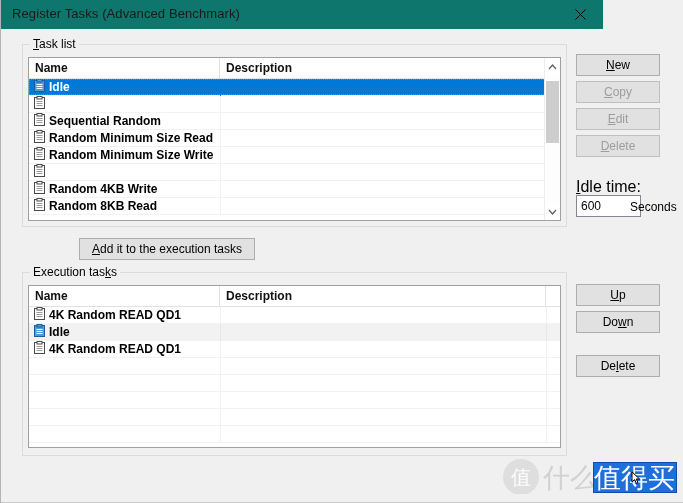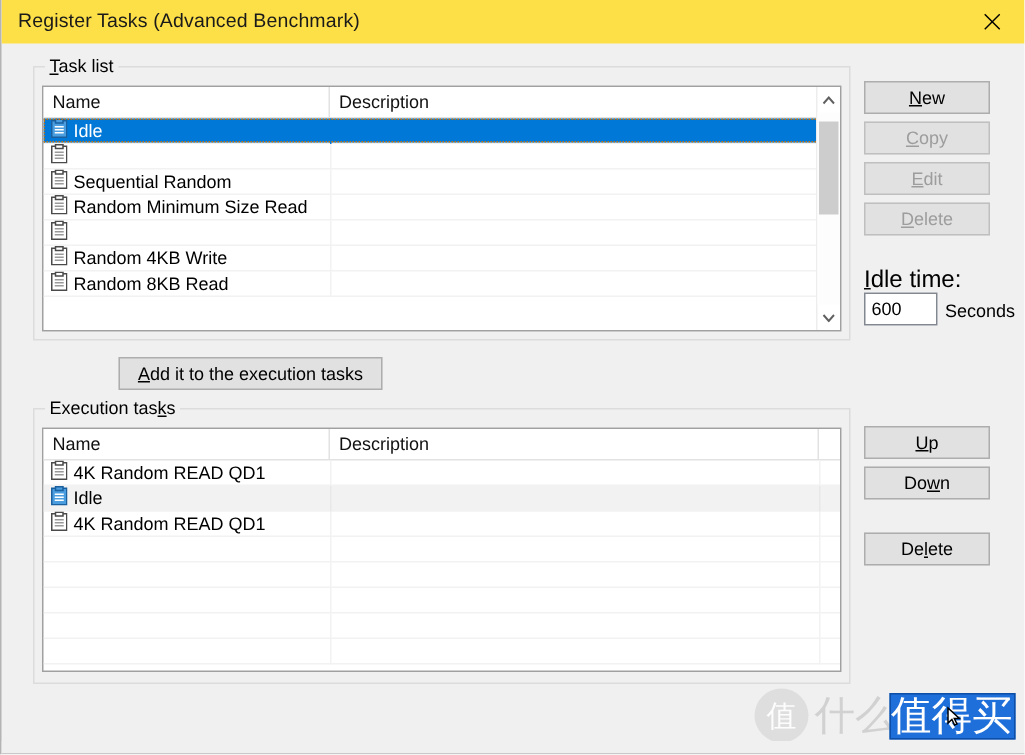--- a/index.html
+++ b/index.html
@@ -23,23 +23,23 @@
     background: #f0f0f0;
     border-left: 1px solid #b4b4b4;
     box-sizing: border-box;
     overflow: hidden;
   }
 
   
   #titlebar {
     position: absolute;
     left: 0; top: 0;
-    width: 683px;
+    width: 602px;
     height: 29px;
-    background: #fde047;
+    background: #0f766e;
     box-sizing: border-box;
   }
   #title-text {
     position: absolute;
     left: 11px;
     top: 6px;
     font-size: 13px;
     color: #1a1a1a;
     white-space: nowrap;
     letter-spacing: .1px;
@@ -73,20 +73,21 @@
   }
   .acc { text-decoration: underline; }
 
   
   .listview {
     position: absolute;
     background: #ffffff;
     border: 1px solid #a0a0a0;
     box-sizing: border-box;
     overflow: hidden;
+    font-weight: bold;
   }
   .lv-header {
     position: relative;
     height: 21px;
     background: #ffffff;
     border-bottom: 1px solid #e2e2e2;
     box-sizing: border-box;
   }
   .lv-col {
     position: absolute;
@@ -367,20 +368,34 @@
         <div class="lv-row">
           <div class="cell-name" style="width:191px">
             <svg class="clip-icon" viewBox="0 0 11 13">
               <rect x="0.5" y="1.5" width="10" height="11" fill="#ffffff" stroke="#4a4a4a" stroke-width="1"></rect>
               <rect x="3" y="0.5" width="5" height="2.5" fill="#ffffff" stroke="#4a4a4a" stroke-width="1"></rect>
               <line x1="2.5" y1="5.5" x2="8.5" y2="5.5" stroke="#9a9a9a" stroke-width="1"></line>
               <line x1="2.5" y1="7.5" x2="8.5" y2="7.5" stroke="#9a9a9a" stroke-width="1"></line>
               <line x1="2.5" y1="9.5" x2="8.5" y2="9.5" stroke="#9a9a9a" stroke-width="1"></line>
             </svg>
             <span class="rowlabel">Random Minimum Size Read</span>
+          </div>
+          <div class="vdiv" style="left:191px"></div>
+          <div class="vdiv" style="left:517px"></div>
+        </div>
+        <div class="lv-row">
+          <div class="cell-name" style="width:191px">
+            <svg class="clip-icon" viewBox="0 0 11 13">
+              <rect x="0.5" y="1.5" width="10" height="11" fill="#ffffff" stroke="#4a4a4a" stroke-width="1"></rect>
+              <rect x="3" y="0.5" width="5" height="2.5" fill="#ffffff" stroke="#4a4a4a" stroke-width="1"></rect>
+              <line x1="2.5" y1="5.5" x2="8.5" y2="5.5" stroke="#9a9a9a" stroke-width="1"></line>
+              <line x1="2.5" y1="7.5" x2="8.5" y2="7.5" stroke="#9a9a9a" stroke-width="1"></line>
+              <line x1="2.5" y1="9.5" x2="8.5" y2="9.5" stroke="#9a9a9a" stroke-width="1"></line>
+            </svg>
+            <span class="rowlabel">Random Minimum Size Write</span>
           </div>
           <div class="vdiv" style="left:191px"></div>
           <div class="vdiv" style="left:517px"></div>
         </div>
         <div class="lv-row">
           <div class="cell-name" style="width:191px">
             <svg class="clip-icon" viewBox="0 0 11 13">
               <rect x="0.5" y="1.5" width="10" height="11" fill="#ffffff" stroke="#4a4a4a" stroke-width="1"></rect>
               <rect x="3" y="0.5" width="5" height="2.5" fill="#ffffff" stroke="#4a4a4a" stroke-width="1"></rect>
               <line x1="2.5" y1="5.5" x2="8.5" y2="5.5" stroke="#9a9a9a" stroke-width="1"></line>
@@ -447,21 +462,21 @@
   <div class="btn disabled" id="btn-edit" style="left:575px; top:108px; width:84px; height:22px;">
     <span><span class="acc">E</span>dit</span>
   </div>
   <div class="btn disabled" id="btn-delete-task" style="left:575px; top:135px; width:84px; height:22px;">
     <span><span class="acc">D</span>elete</span>
   </div>
 
   <div id="idle-label" style="left:575px; top:178px;">
     <span class="acc">I</span>dle time:
   </div>
-  <input id="idle-input" type="text" style="left: 575px; top: 195px; width: 49px; height: 22px;" value="600">
+  <input id="idle-input" type="text" style="left: 575px; top: 195px; width: 65px; height: 22px;" value="600">
   <div id="seconds-label" style="left:629px; top:200px;">Seconds</div>
 
   <div class="btn" id="btn-add" style="left:78px; top:238px; width:176px; height:22px;">
     <span><span class="acc">A</span>dd it to the execution tasks</span>
   </div>
 
   <div class="groupbox" id="exec-group" style="left:21px; top:272px; width:545px; height:184px;">
     <span class="group-label">Execution tas<span class="acc">k</span>s</span>
   </div>
 

